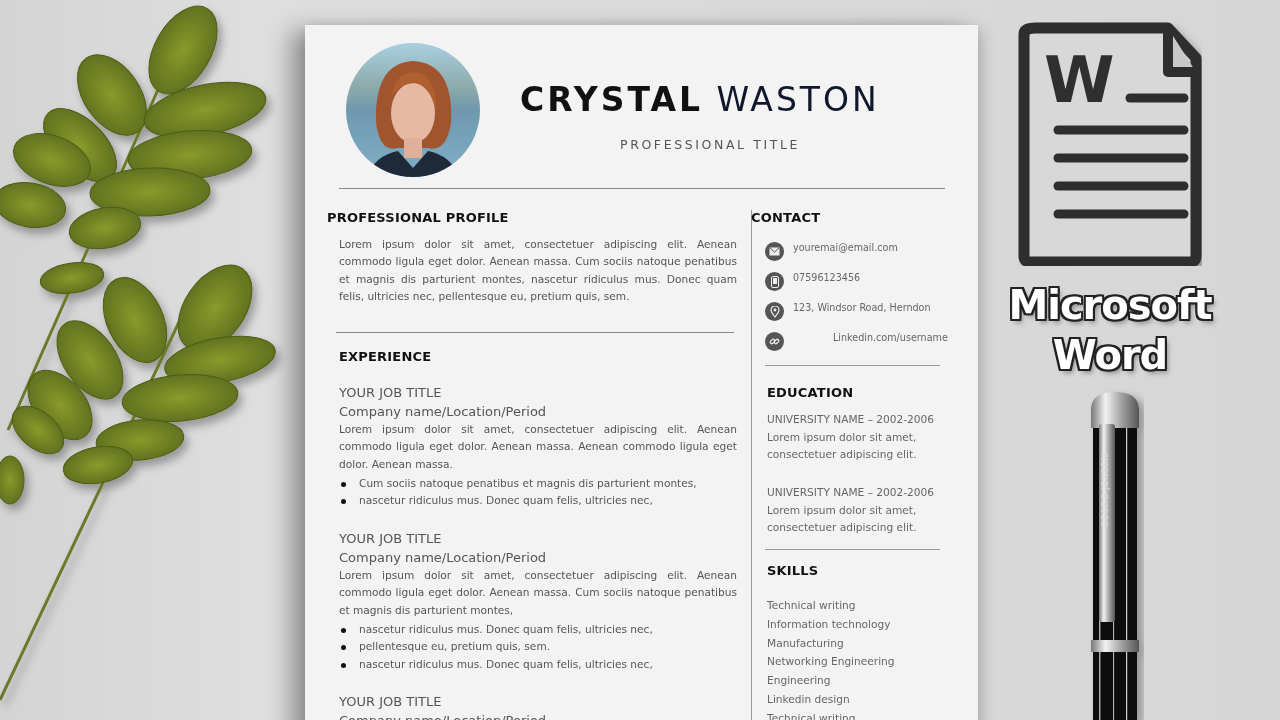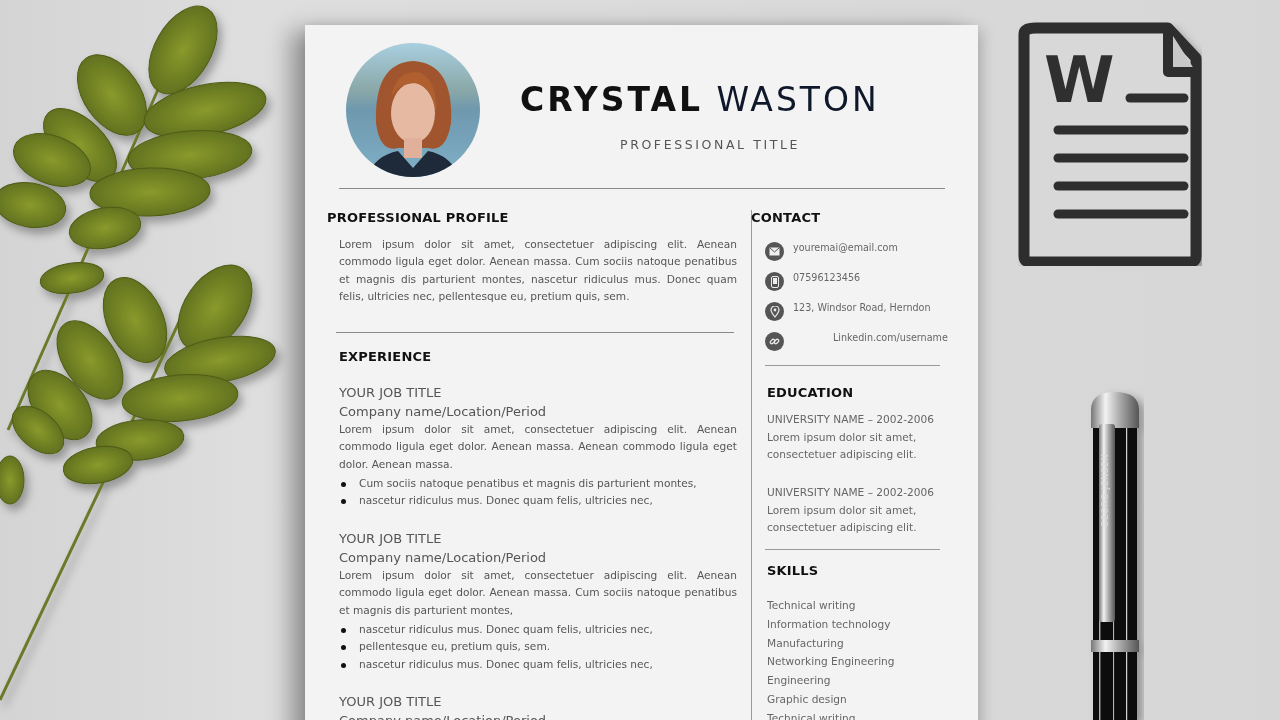--- a/index.html
+++ b/index.html
@@ -246,21 +246,21 @@
 
   <div class="rule-right" style="top:524px;"></div>
 
   <div class="h" style="left:462px; top:538px;">SKILLS</div>
   <div class="skills-list" style="top:571px;">
     <div>Technical writing</div>
     <div>Information technology</div>
     <div>Manufacturing</div>
     <div>Networking Engineering</div>
     <div>Engineering</div>
-    <div>Graphic design</div>
+    <div>Linkedin design</div>
     <div>Technical writing</div>
   </div>
 </div>
 
 <svg class="word" viewBox="0 0 184 244">
   <defs>
     <filter id="ws" x="-10%" y="-10%" width="130%" height="130%">
       <feDropShadow dx="5" dy="6" stdDeviation="4" flood-color="#000" flood-opacity="0.3"></feDropShadow>
     </filter>
   </defs>
@@ -270,20 +270,22 @@
     <line x1="112" y1="76" x2="166" y2="76" stroke-width="9"></line>
     <line x1="40" y1="108" x2="166" y2="108" stroke-width="9"></line>
     <line x1="40" y1="136" x2="166" y2="136" stroke-width="9"></line>
     <line x1="40" y1="164" x2="166" y2="164" stroke-width="9"></line>
     <line x1="40" y1="192" x2="166" y2="192" stroke-width="9"></line>
   </g>
   <text x="26" y="80" font-family="DejaVu Sans, sans-serif" font-weight="bold" font-size="64" fill="#2f2f2f">W</text>
 </svg>
 
 <div class="ms-label">
+  <div>Microsoft</div>
+  <div>Word</div>
 </div>
 
 <svg class="pen" viewBox="0 0 60 332">
   <defs>
     <linearGradient id="chrome" x1="0" y1="0" x2="1" y2="0">
       <stop offset="0%" stop-color="#777"></stop>
       <stop offset="30%" stop-color="#f2f2f2"></stop>
       <stop offset="60%" stop-color="#aaa"></stop>
       <stop offset="100%" stop-color="#555"></stop>
     </linearGradient>

